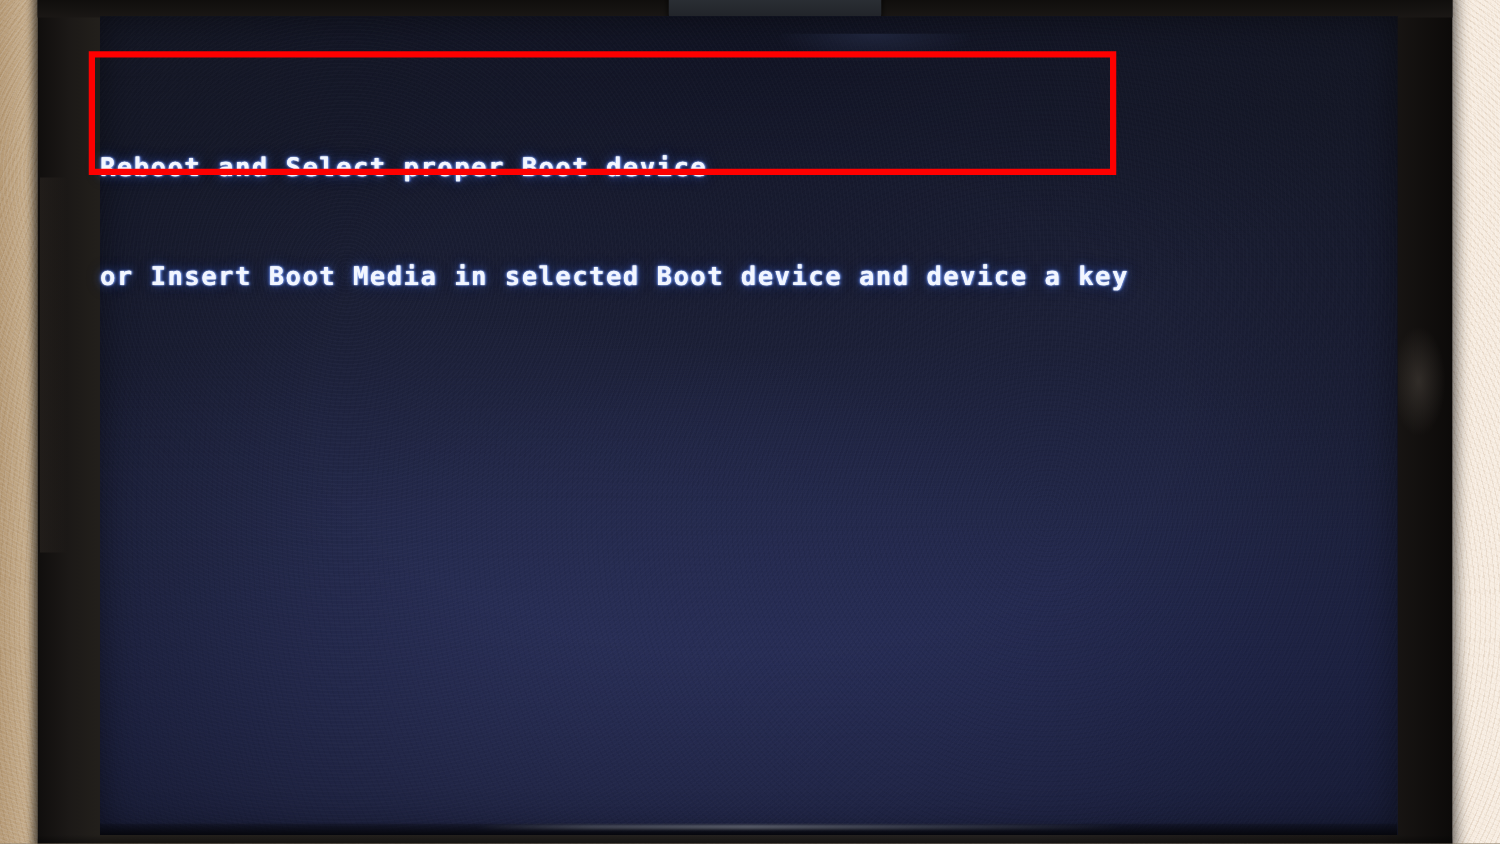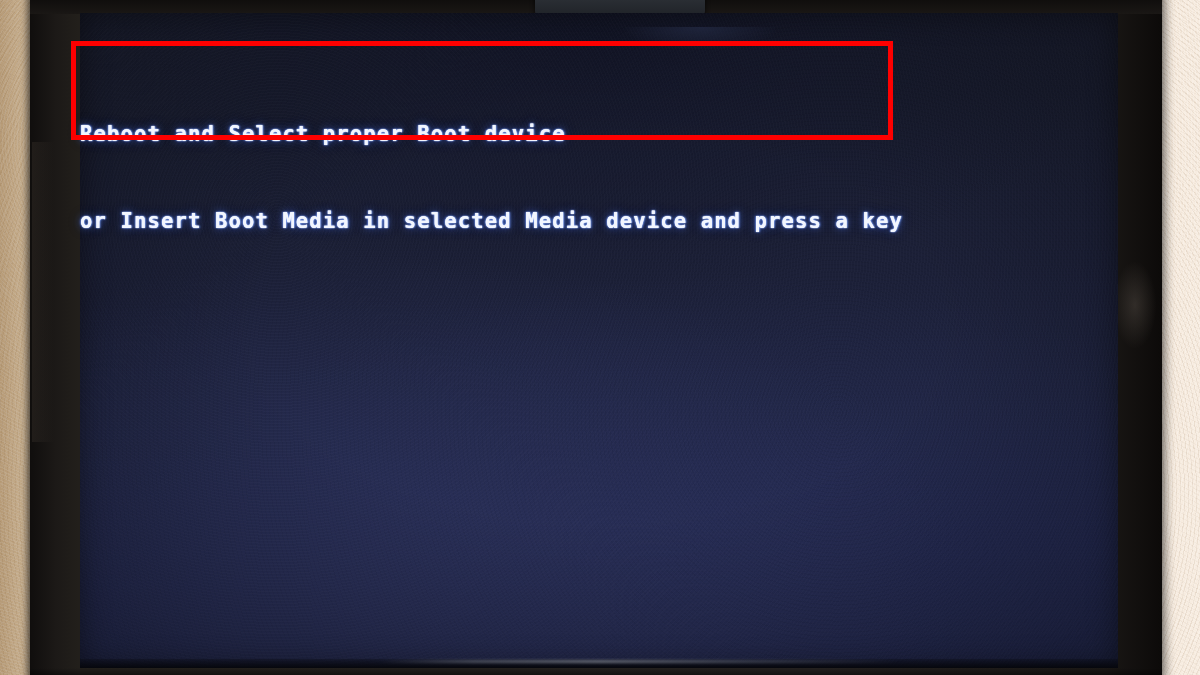--- a/index.html
+++ b/index.html
@@ -222,18 +222,18 @@
   <div class="screen">
     <div class="screen-noise"></div>
     <div class="webcam-glow"></div>
     <div class="screen-vignette"></div>
     <div class="screen-bottom-reflection"></div>
     <div class="screen-bottom-dark"></div>
   </div>
 
   <div class="bios-text">
     <span class="bios-line">Reboot and Select proper Boot device</span>
-    <span class="bios-line">or Insert Boot Media in selected Media device and press a key</span>
+    <span class="bios-line">or Insert Boot Media in selected Boot device and device a key</span>
   </div>
 
   <div class="annotation-box"></div>
 
 </div>
 
 </body></html>

